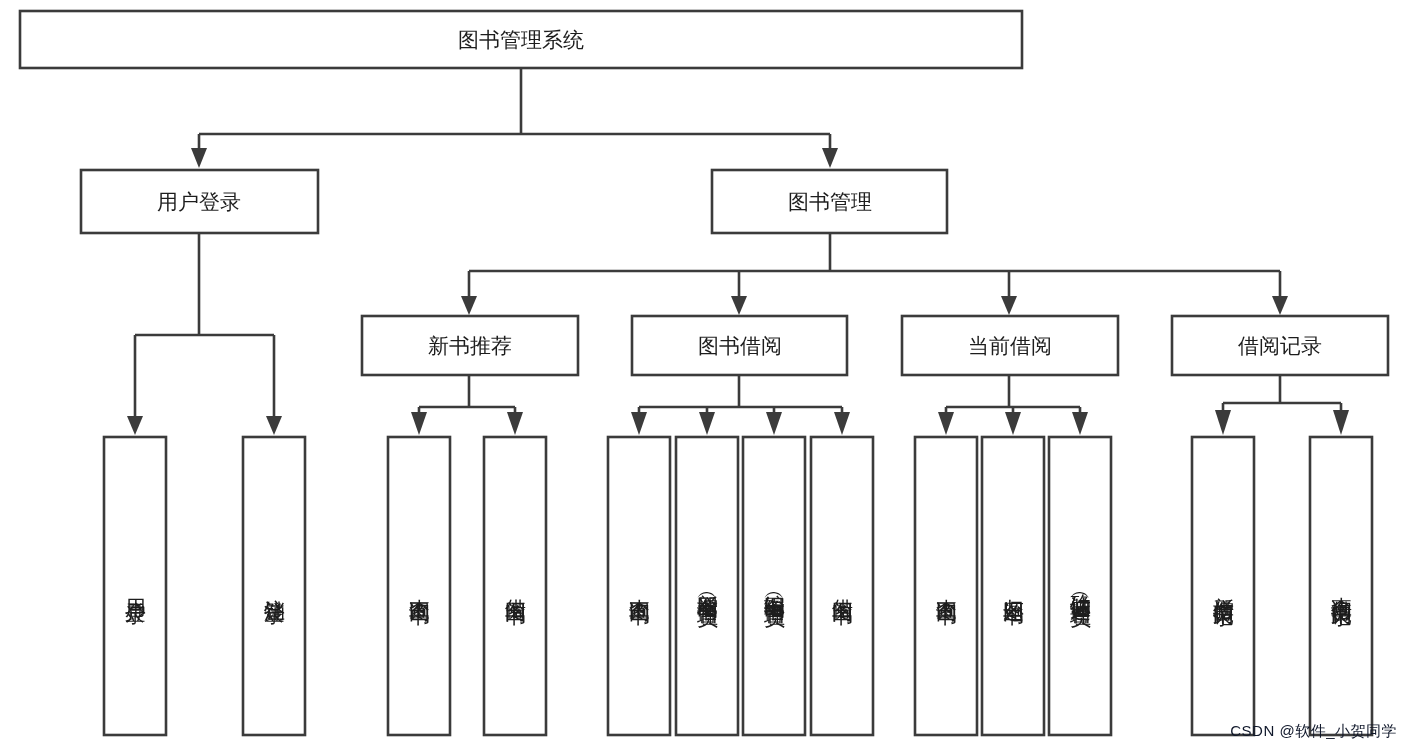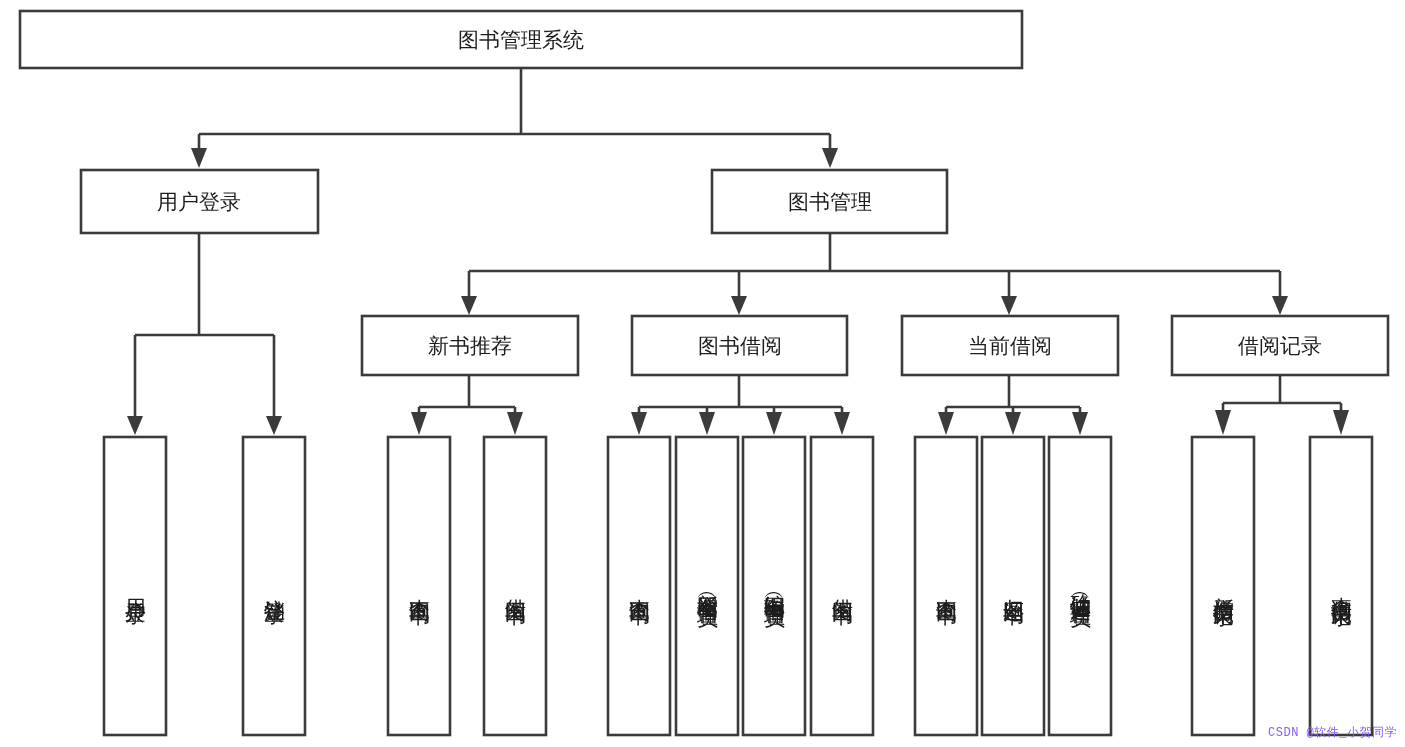--- a/index.html
+++ b/index.html
@@ -60,23 +60,23 @@
     display: flex;
     align-items: center;
     justify-content: center;
     white-space: nowrap;
     user-select: none;
   }
   .watermark {
     position: absolute;
     right: 8px;
     bottom: 6px;
-    font-family: Liberation Mono, monospace;
-    font-size: 12px;
-    color: #8b5cf6;
+    font-family: Liberation Sans, sans-serif;
+    font-size: 15px;
+    color: #0f172a;
     white-space: nowrap;
     letter-spacing: 0.5px;
   }
 </style>
 </head>
 <body>
 
 <div id="diagram-root">
 
   <svg class="diagram-canvas" viewBox="0 0 1405 747">

